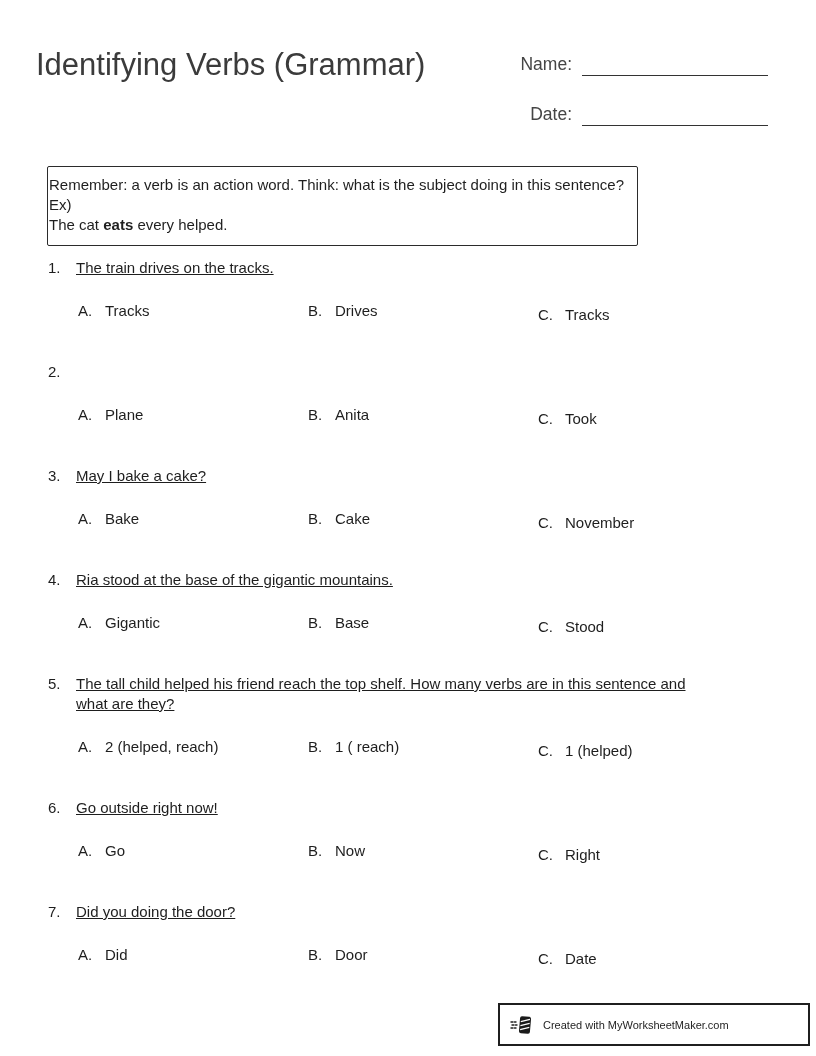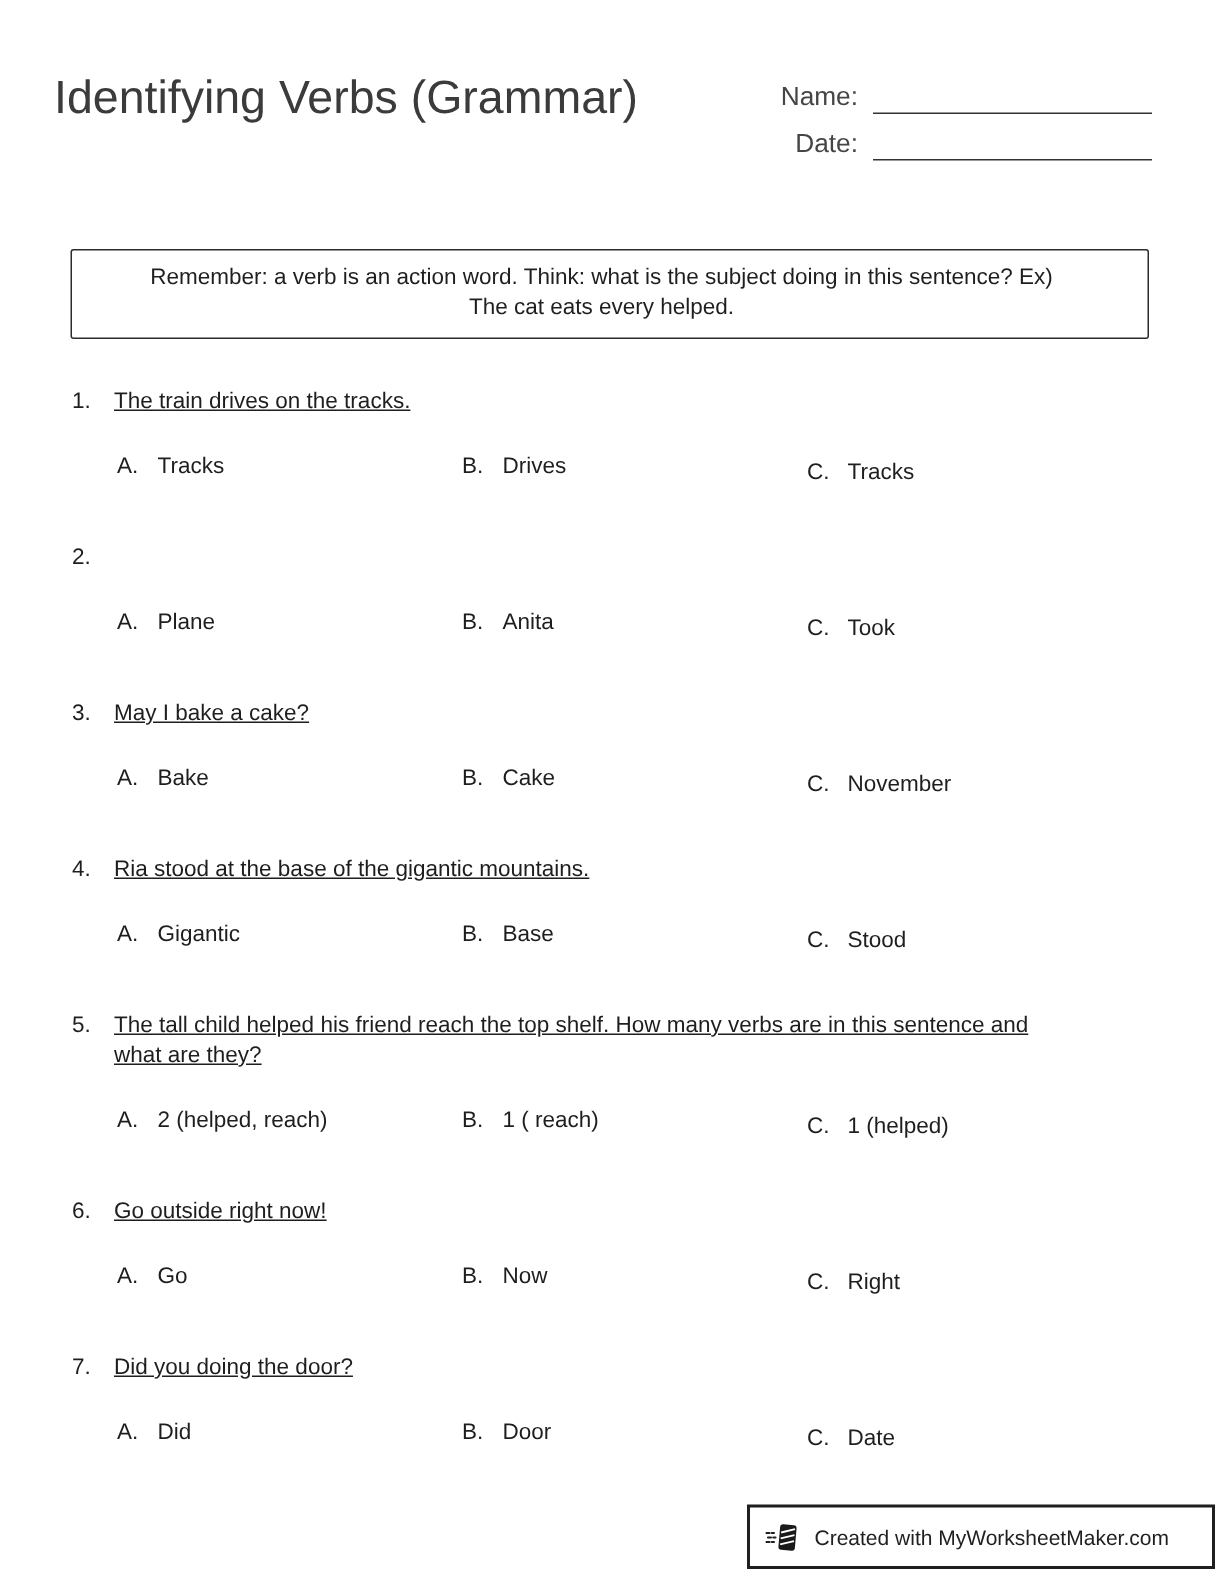--- a/index.html
+++ b/index.html
@@ -26,53 +26,52 @@
   .name-date {
     position: absolute;
     left: 498px;
     top: 48px;
     width: 270px;
   }
   .nd-row {
     display: flex;
     align-items: flex-end;
     height: 28px;
-    margin-bottom: 3px;
+    margin-bottom: 22px;
   }
   .nd-label {
     width: 74px;
     text-align: right;
     font-size: 17.5px;
     color: #454545;
     padding-right: 10px;
     line-height: 24px;
   }
   .nd-line {
     flex: 1;
     border-bottom: 1.6px solid #333333;
     height: 24px;
   }
 
   
   .reminder {
     position: absolute;
     left: 47px;
     top: 166px;
-    width: 719px;
+    width: 591px;
     box-sizing: border-box;
     border: 1.6px solid #2b2b2b;
     border-radius: 2px;
     padding: 8px 12px 10px 1px;
     font-size: 15px;
     line-height: 20px;
     white-space: pre-line;
     color: #1f1f1f;
-    text-align: center;
-  }
-  .reminder b { font-weight: 400; }
+  }
+  .reminder b { font-weight: 700; }
 
   
   .questions {
     position: absolute;
     left: 48px;
     top: 258px;
     width: 724px;
   }
   .q-head {
     display: flex;
@@ -104,21 +103,21 @@
     height: 43px;
     box-sizing: border-box;
     border: 2px solid #1f1f1f;
     display: flex;
     align-items: center;
     padding: 0 10px;
     background: #ffffff;
   }
   .footer-logo { flex-shrink: 0; display: inline-flex; }
   .footer-text {
-    font-size: 14px;
+    font-size: 11px;
     color: #1f1f1f;
     margin-left: 9px;
     white-space: nowrap;
   }
 </style>
 </head>
 <body>
 
 <div class="page">
 

